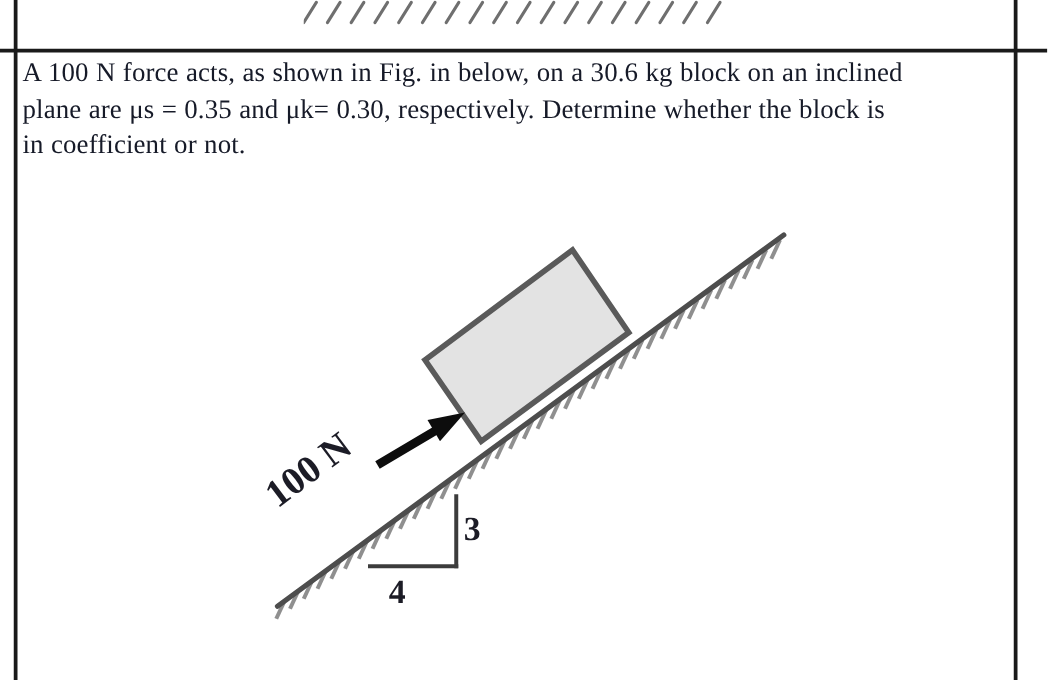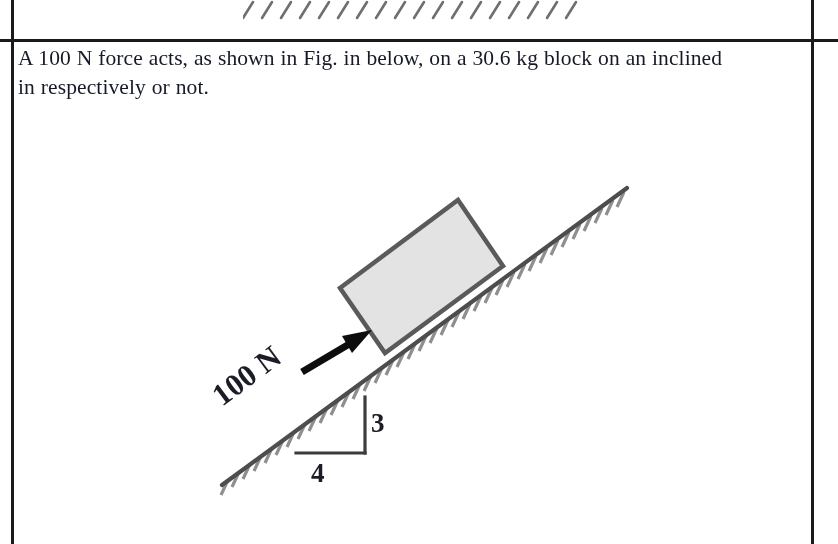--- a/index.html
+++ b/index.html
@@ -104,21 +104,22 @@
         <line x1="266" y1="22" x2="276" y2="6"></line>
         <line x1="285" y1="22" x2="295" y2="6"></line>
         <line x1="304" y1="22" x2="314" y2="6"></line>
         <line x1="323" y1="22" x2="333" y2="6"></line>
       </g>
     </svg>
   </div>
 
   <div class="statement">
     <p>A 100 N force acts, as shown in Fig. in below, on a 30.6 kg block on an inclined</p>
-    <p>in respectively or not.</p>
+    <p>plane are μs = 0.35 and  μk= 0.30, respectively. Determine whether the block is</p>
+    <p>in coefficient or not.</p>
   </div>
 
   <div class="figure">
     <svg width="838" height="345" viewBox="0 0 838 345" xmlns="http://www.w3.org/2000/svg">
 
       <g stroke="#8f8f8f" stroke-width="3.2" stroke-linecap="butt">
         <line x1="228" y1="315" x2="221" y2="330"></line>
         <line x1="239" y1="307" x2="232" y2="322"></line>
         <line x1="250" y1="299" x2="243" y2="314"></line>
         <line x1="261" y1="291" x2="254" y2="306"></line>

